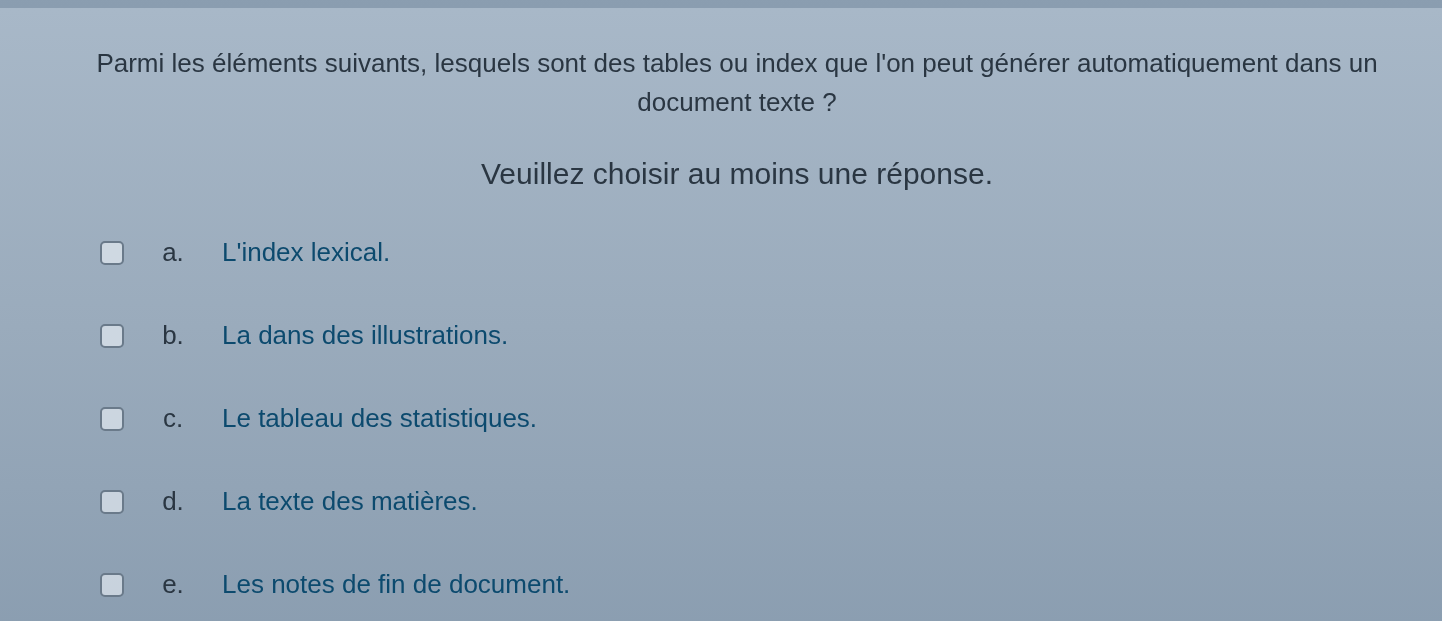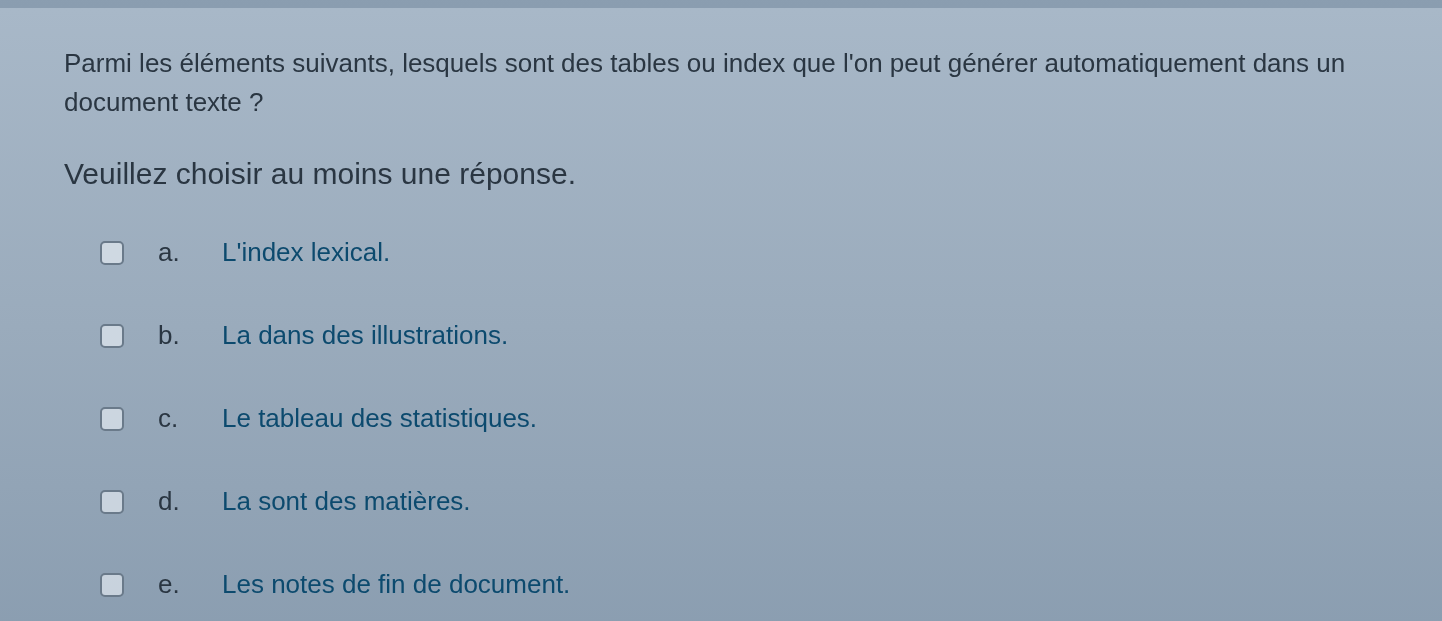--- a/index.html
+++ b/index.html
@@ -1,18 +1,19 @@
 <!DOCTYPE html>
 <html><head>
   <meta charset="utf-8">
   <style>
     * {
       margin: 8px;
       padding: 0;
       box-sizing: border-box;
+      text-align: center;
     }
     body {
       font-family: Arial, Helvetica, sans-serif;
       background: linear-gradient(180deg, #a8b8c8 0%, #9aabbc 50%, #8a9db0 100%);
       width: 1442px;
       height: 621px;
       padding: 20px 40px;
       color: #2a3642;
     }
     .question-text {
@@ -74,20 +75,20 @@
     <span class="option-text">La dans des illustrations.</span>
   </div>
   <div class="option-row">
     <div class="checkbox"></div>
     <span class="option-letter">c.</span>
     <span class="option-text">Le tableau des statistiques.</span>
   </div>
   <div class="option-row">
     <div class="checkbox"></div>
     <span class="option-letter">d.</span>
-    <span class="option-text">La sont des matières.</span>
+    <span class="option-text">La texte des matières.</span>
   </div>
   <div class="option-row">
     <div class="checkbox"></div>
     <span class="option-letter">e.</span>
     <span class="option-text">Les notes de fin de document.</span>
   </div>
 </div>
 
 </body></html>

